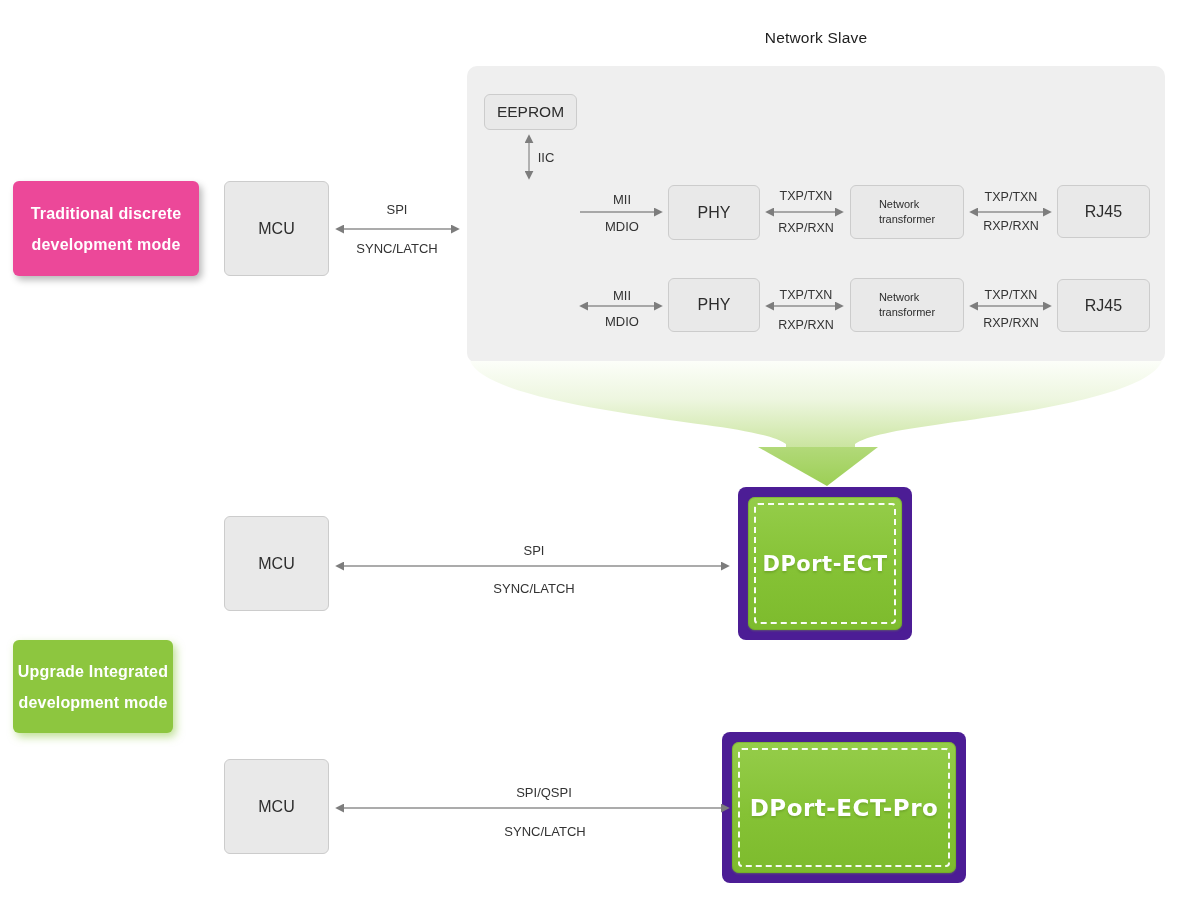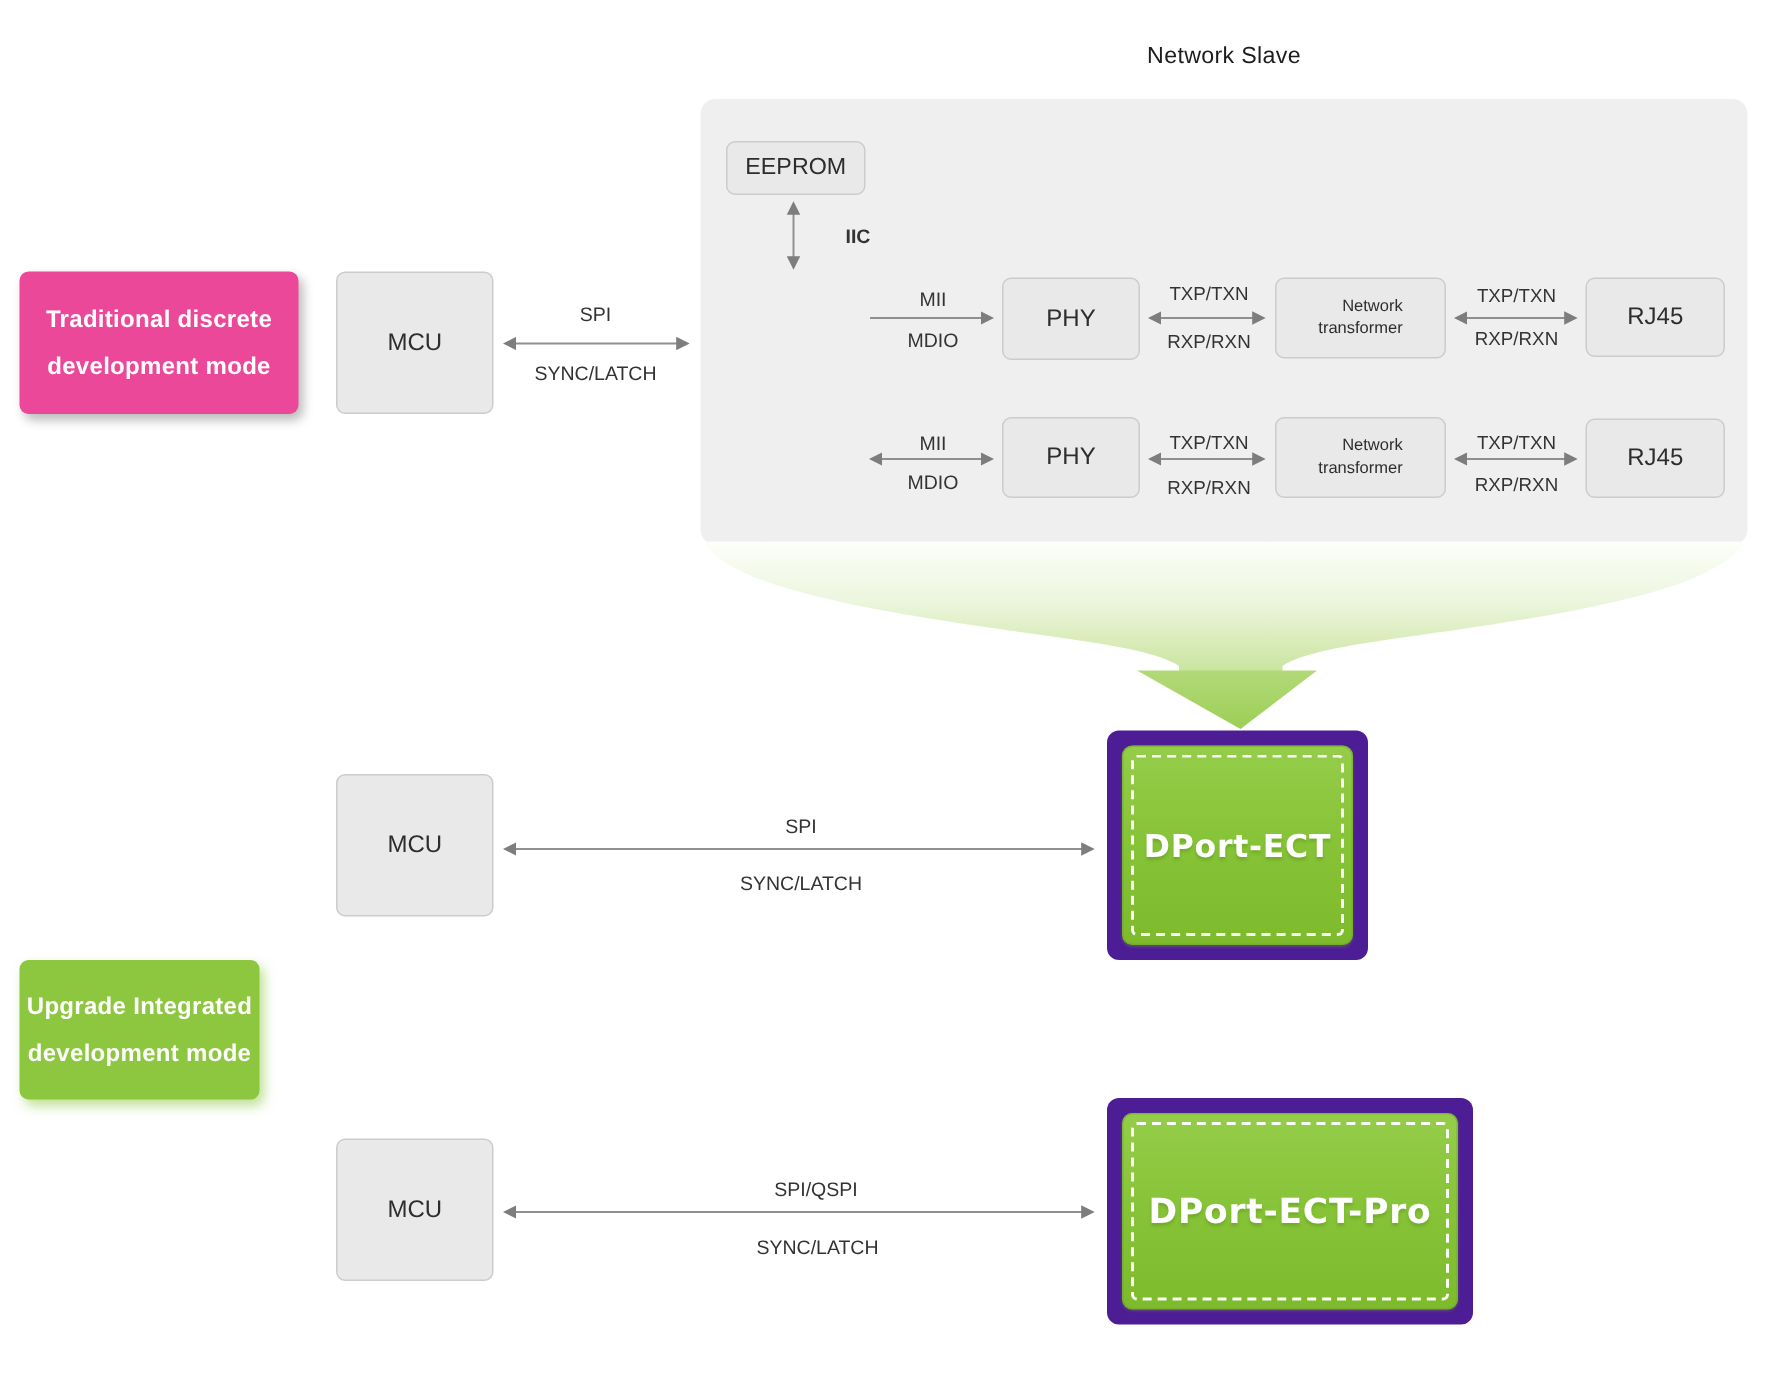--- a/index.html
+++ b/index.html
@@ -11,21 +11,21 @@
     position:absolute;left:467px;top:29px;width:698px;text-align:center;
     font-size:15.5px;color:#1d1d1d;letter-spacing:.2px;
   }
   .slave-container{
     position:absolute;left:467px;top:66px;width:698px;height:297px;
     background:#efefef;border-radius:10px;
   }
   .box{
     position:absolute;background:#e9e9e9;border:1px solid #cccccc;border-radius:6px;
     display:flex;align-items:center;justify-content:center;
-    font-size:16px;color:#2d2d2d;text-align:right;box-sizing:border-box;
+    font-size:16px;color:#2d2d2d;text-align:left;box-sizing:border-box;
   }
   .box .two-line{line-height:1.38;font-size:11px;}
   .lbl{
     position:absolute;transform:translateX(-50%);white-space:nowrap;
     font-size:13px;color:#333333;
   }
   .lbl.xs{font-size:12.5px;}
   .mode{
     position:absolute;border-radius:6px;color:#ffffff;font-weight:bold;
     font-size:16px;text-align:center;display:flex;flex-direction:column;
@@ -113,21 +113,21 @@
     <span>Upgrade Integrated</span>
     <span>development mode</span>
   </div>
 
   <div class="dport-outer" style="left:738px;top:487px;width:174px;height:153px;">
     <div class="dport-inner">
       <span class="dport-text">DPort-ECT</span>
     </div>
   </div>
 
-  <div class="dport-outer" style="left:738px;top:732px;width:244px;height:151px;">
+  <div class="dport-outer" style="left:722px;top:732px;width:244px;height:151px;">
     <div class="dport-inner">
       <span class="dport-text pro">DPort-ECT-Pro</span>
     </div>
   </div>
 
   <svg class="connectors" width="1180" height="920" viewBox="0 0 1180 920">
     <defs>
       <marker id="ah" viewBox="0 0 10 10" refX="8" refY="5" markerWidth="9" markerHeight="9" markerUnits="userSpaceOnUse" orient="auto-start-reverse">
         <path d="M0,0 L10,5 L0,10 Z" fill="#7d7d7d"></path>
       </marker>
@@ -156,21 +156,21 @@
     <line x1="580" y1="212" x2="661" y2="212" stroke="#8f8f8f" stroke-width="1.3" marker-end="url(#ah)"></line>
     <line x1="581" y1="306" x2="661" y2="306" stroke="#8f8f8f" stroke-width="1.3" marker-start="url(#ah)" marker-end="url(#ah)"></line>
     <line x1="767" y1="212" x2="842" y2="212" stroke="#8f8f8f" stroke-width="1.3" marker-start="url(#ah)" marker-end="url(#ah)"></line>
     <line x1="767" y1="306" x2="842" y2="306" stroke="#8f8f8f" stroke-width="1.3" marker-start="url(#ah)" marker-end="url(#ah)"></line>
     <line x1="971" y1="212" x2="1050" y2="212" stroke="#8f8f8f" stroke-width="1.3" marker-start="url(#ah)" marker-end="url(#ah)"></line>
     <line x1="971" y1="306" x2="1050" y2="306" stroke="#8f8f8f" stroke-width="1.3" marker-start="url(#ah)" marker-end="url(#ah)"></line>
     <line x1="337" y1="566" x2="728" y2="566" stroke="#8f8f8f" stroke-width="1.3" marker-start="url(#ah)" marker-end="url(#ah)"></line>
     <line x1="337" y1="808" x2="728" y2="808" stroke="#8f8f8f" stroke-width="1.3" marker-start="url(#ah)" marker-end="url(#ah)"></line>
   </svg>
 
-  <div class="lbl" style="left:572px;top:150px;font-weight:bold;">IIC</div>
+  <div class="lbl" style="left:546px;top:150px;">IIC</div>
 
   <div class="lbl" style="left:397px;top:202px;">SPI</div>
   <div class="lbl" style="left:397px;top:241px;">SYNC/LATCH</div>
 
   <div class="lbl" style="left:622px;top:192px;">MII</div>
   <div class="lbl" style="left:622px;top:219px;">MDIO</div>
   <div class="lbl" style="left:622px;top:288px;">MII</div>
   <div class="lbl" style="left:622px;top:314px;">MDIO</div>
 
   <div class="lbl xs" style="left:806px;top:189px;">TXP/TXN</div>

